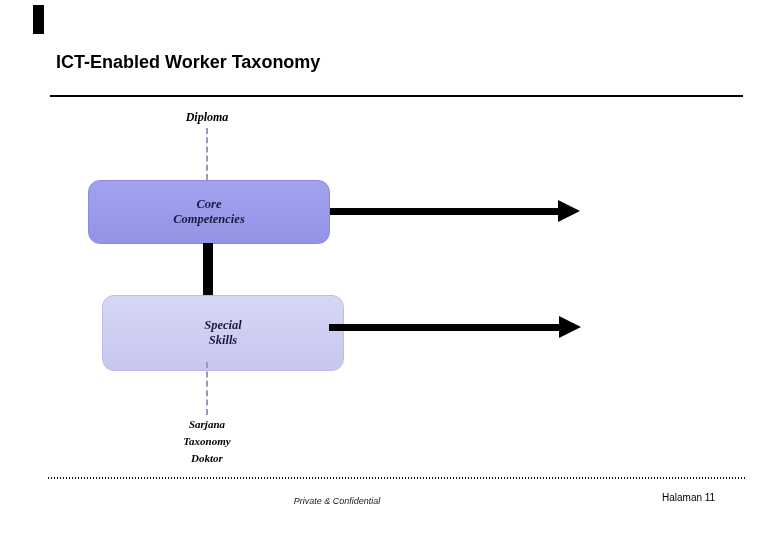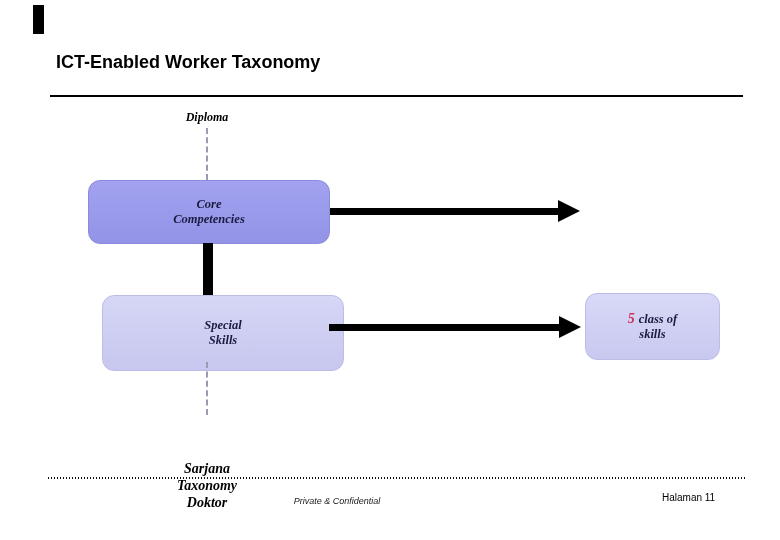--- a/index.html
+++ b/index.html
@@ -13,21 +13,21 @@
     position:absolute; left:56px; top:52px; font-size:18px; font-weight:bold;
     color:#000; font-family:"Liberation Sans", sans-serif; white-space:nowrap;
   }
   .title-rule { position:absolute; left:50px; top:95px; width:693px; height:2px; background:#000; }
 
   .serif-label {
     position:absolute; font-family:"Liberation Serif", serif; font-weight:bold;
     font-style:italic; color:#000; text-align:center;
   }
   .diploma { left:160px; top:110px; width:94px; font-size:12px; }
-  .sarjana { left:158px; top:416px; width:98px; font-size:14px; line-height:17px;margin-top:44px; }
+  .sarjana { left:158px; top:416px; width:98px; font-size:11px; line-height:17px; }
 
   .dash-line { position:absolute; width:0; border-left:2px dashed #9a9ab5; }
   .dash-top { left:206px; top:128px; height:52px; }
   .dash-bottom { left:206px; top:362px; height:53px; }
 
   .box {
     position:absolute; border-radius:12px; display:flex; align-items:center;
     justify-content:center; text-align:center;
     font-family:"Liberation Serif", serif; font-weight:bold; font-style:italic;
     color:#1b1b42; font-size:12.5px; line-height:15px;
@@ -88,26 +88,20 @@
   <div class="box box-special">
     <div>
       <div>Special</div>
       <div>Skills</div>
     </div>
   </div>
 
   <div class="arrow-shaft shaft-2"></div>
   <div class="arrow-head head-2"></div>
 
-  <div class="box box-skills">
-    <div>
-      <div><span class="accent-num">5</span><span>class of</span></div>
-      <div>skills</div>
-    </div>
-  </div>
 
   <div class="dash-line dash-bottom"></div>
 
   <div class="serif-label sarjana">
     <div>Sarjana</div>
     <div>Taxonomy</div>
     <div>Doktor</div>
   </div>
 
   <div class="dotted-rule"></div>

